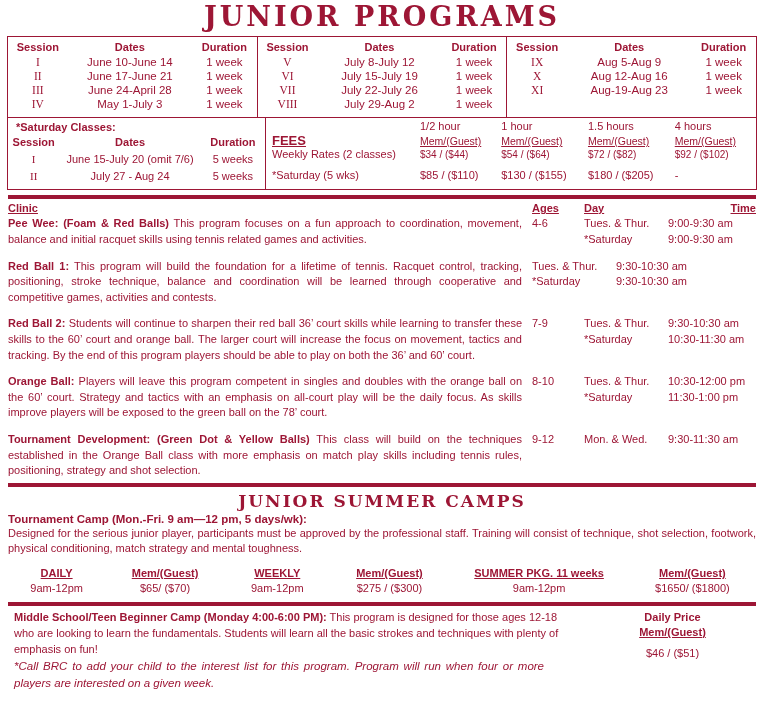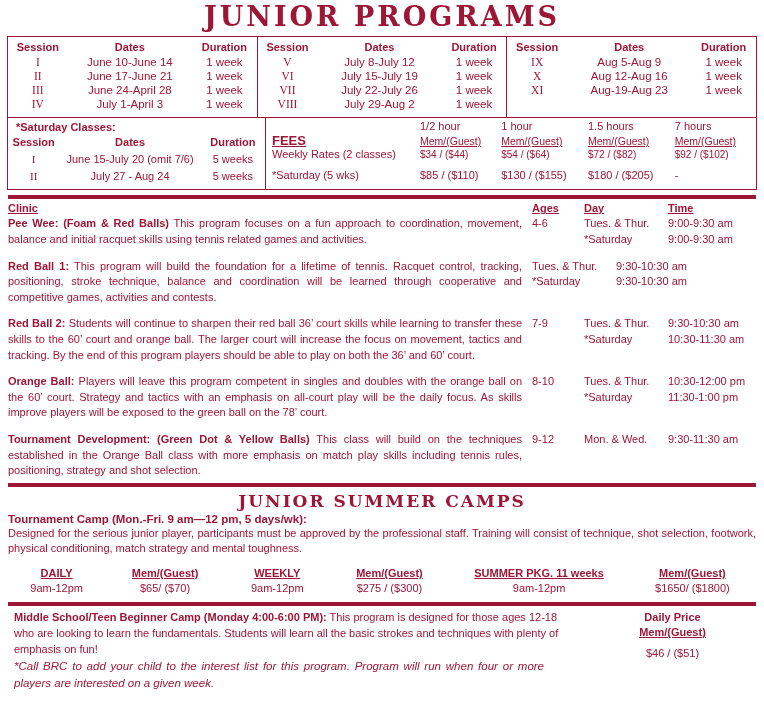--- a/index.html
+++ b/index.html
@@ -171,21 +171,21 @@
   }
   .clinic-head-row {
     display: flex;
     font-size: 11px;
     font-weight: bold;
     padding-bottom: 2px;
   }
   .ch-clinic { width: 524px; }
   .ch-ages { width: 52px; }
   .ch-day { width: 84px; }
-  .ch-time { flex: 1; }
+  .ch-time { flex: 1; text-align: right; }
   .clinic-head-row span { text-decoration: underline; }
 
   .clinic-row {
     display: flex;
     margin-bottom: 11px;
   }
   .cl-desc {
     width: 524px;
     font-size: 11px;
     line-height: 1.42;
@@ -315,21 +315,21 @@
             <td>June 17-June 21</td>
             <td>1 week</td>
           </tr>
           <tr>
             <td class="sess-roman">III</td>
             <td>June 24-April 28</td>
             <td>1 week</td>
           </tr>
           <tr>
             <td class="sess-roman">IV</td>
-            <td>July 1-April 3</td>
+            <td>May 1-July 3</td>
             <td>1 week</td>
           </tr>
         </tbody>
       </table>
     </div>
 
     <div class="sess-block">
       <table class="sess">
         <thead>
           <tr>
@@ -427,21 +427,21 @@
     </div>
 
     <div class="fees-block">
       <table class="fees">
         <tbody>
             <tr>
           <td class="fee-label-col"></td>
           <td class="fee-hdr">1/2 hour</td>
           <td class="fee-hdr">1 hour</td>
           <td class="fee-hdr">1.5 hours</td>
-          <td class="fee-hdr">7 hours</td>
+          <td class="fee-hdr">4 hours</td>
         </tr>
         <tr>
           <td>
             <span class="fees-word">FEES</span>
           </td>
           <td class="fee-sub">Mem/(Guest)</td>
           <td class="fee-sub">Mem/(Guest)</td>
           <td class="fee-sub">Mem/(Guest)</td>
           <td class="fee-sub">Mem/(Guest)</td>
         </tr>

